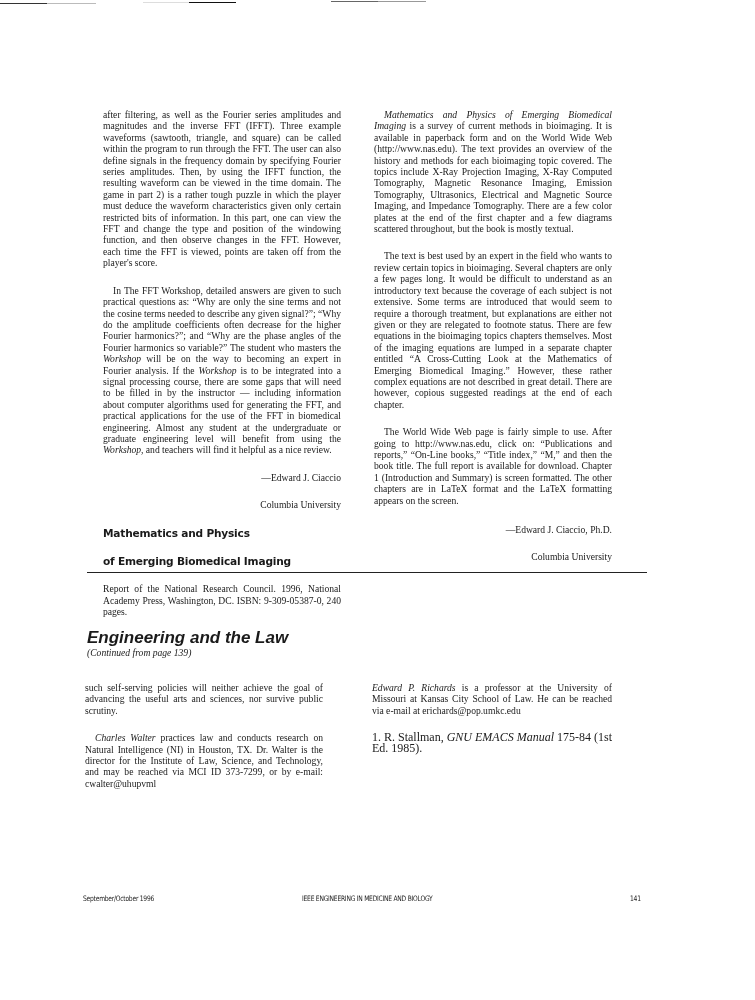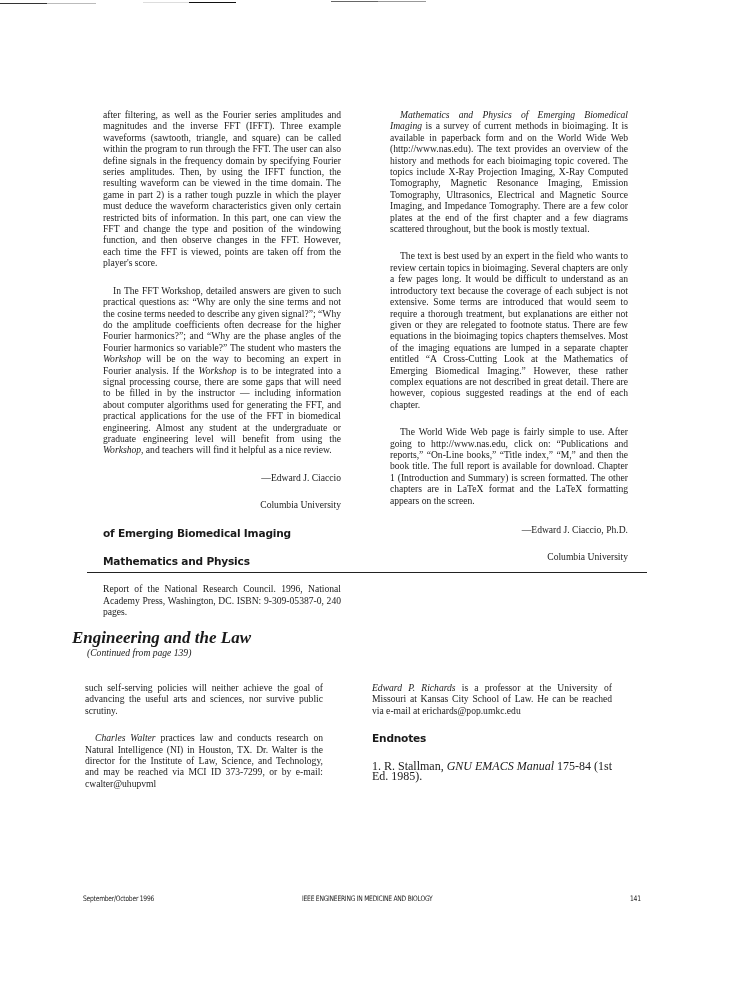--- a/index.html
+++ b/index.html
@@ -6,64 +6,63 @@
   body { width: 755px; height: 1000px; position: relative; overflow: hidden; font-family: "Liberation Serif", "DejaVu Serif", serif; color: #1a1a1a; }
   .topbar { position: absolute; top: 3px; height: 1px; }
   .col { position: absolute; font-size: 9.6px; line-height: 11.4px; text-align: justify; }
   .col p { margin: 16px; }
   .indent { text-indent: 10px; }
   .gap { margin-top: 6px !important; }
   .sig { text-align: right; }
   .head-sans { font-family: "DejaVu Sans", "Liberation Sans", sans-serif; font-weight: bold; font-size: 10.6px; line-height: 12.4px; margin-top: 6px !important; letter-spacing: -0.2px; }
   em { font-style: italic; }
   .divider { position: absolute; left: 87px; top: 572px; width: 560px; height: 1px; background: #222; }
-  .section-title { position: absolute; left: 72px; top: 628px; font-family: Liberation Serif, serif; font-weight: bold; font-style: italic; font-size: 17px; line-height: 20px; }
+  .section-title { position: absolute; left: 87px; top: 628px; font-family: Liberation Sans, sans-serif; font-weight: bold; font-style: italic; font-size: 17px; line-height: 20px; }
   .section-sub { position: absolute; left: 87px; top: 647px; font-style: italic; font-size: 9.6px; line-height: 11px; }
   .endnote { font-size: 12px; line-height: 10.5px; text-align: left; }
   .footer { position: absolute; top: 894px; font-family: "DejaVu Sans", "Liberation Sans", sans-serif; font-size: 7.5px; letter-spacing: -0.3px; transform: scaleX(0.8); transform-origin: left center; }
 </style>
 </head>
 <body>
 
 <div class="topbar" style="left:0;width:47px;background:#333;"></div>
 <div class="topbar" style="left:47px;width:49px;background:#bbb;"></div>
 <div class="topbar" style="left:143px;width:46px;background:#ddd;top:2px;"></div>
 <div class="topbar" style="left:189px;width:47px;background:#111;top:2px;"></div>
 <div class="topbar" style="left:331px;width:47px;background:#666;top:1px;"></div>
 <div class="topbar" style="left:378px;width:48px;background:#999;top:1px;"></div>
 
 <div class="col" style="left:87px; top:93px; width:270px;">
   <p>after filtering, as well as the Fourier series amplitudes and magnitudes and the inverse FFT (IFFT). Three example waveforms (sawtooth, triangle, and square) can be called within the program to run through the FFT. The user can also define signals in the frequency domain by specifying Fourier series amplitudes. Then, by using the IFFT function, the resulting waveform can be viewed in the time domain. The game in part 2) is a rather tough puzzle in which the player must deduce the waveform characteristics given only certain restricted bits of information. In this part, one can view the FFT and change the type and position of the windowing function, and then observe changes in the FFT. However, each time the FFT is viewed, points are taken off from the player's score.</p>
   <p class="indent"><span>In The FFT Workshop, detailed answers are given to such practical questions as: “Why are only the sine terms and not the cosine terms needed to describe any given signal?”; “Why do the amplitude coefficients often decrease for the higher Fourier harmonics?”; and “Why are the phase angles of the Fourier harmonics so variable?” The student who masters the </span><em>Workshop</em><span> will be on the way to becoming an expert in Fourier analysis. If the </span><em>Workshop</em><span> is to be integrated into a signal processing course, there are some gaps that will need to be filled in by the instructor — including information about computer algorithms used for generating the FFT, and practical applications for the use of the FFT in biomedical engineering. Almost any student at the undergraduate or graduate engineering level will benefit from using the </span><em>Workshop</em><span>, and teachers will find it helpful as a nice review.</span></p>
   <p class="sig gap">—Edward J. Ciaccio</p>
   <p class="sig">Columbia University</p>
+  <p class="head-sans">Mathematics and Physics</p>
   <p class="head-sans" style="margin-top:0 !important;">of Emerging Biomedical Imaging</p>
-  <p class="head-sans">Mathematics and Physics</p>
   <p>Report of the National Research Council. 1996, National Academy Press, Washington, DC. ISBN: 9-309-05387-0, 240 pages.</p>
 </div>
 
-<div class="col" style="left:374px; top:93px; width:270px;">
+<div class="col" style="left:358px; top:93px; width:270px;">
   <p class="indent"><em>Mathematics and Physics of Emerging Biomedical Imaging</em><span> is a survey of current methods in bioimaging. It is available in paperback form and on the World Wide Web (http://www.nas.edu). The text provides an overview of the history and methods for each bioimaging topic covered. The topics include X-Ray Projection Imaging, X-Ray Computed Tomography, Magnetic Resonance Imaging, Emission Tomography, Ultrasonics, Electrical and Magnetic Source Imaging, and Impedance Tomography. There are a few color plates at the end of the first chapter and a few diagrams scattered throughout, but the book is mostly textual.</span></p>
   <p class="indent gap">The text is best used by an expert in the field who wants to review certain topics in bioimaging. Several chapters are only a few pages long. It would be difficult to understand as an introductory text because the coverage of each subject is not extensive. Some terms are introduced that would seem to require a thorough treatment, but explanations are either not given or they are relegated to footnote status. There are few equations in the bioimaging topics chapters themselves. Most of the imaging equations are lumped in a separate chapter entitled “A Cross-Cutting Look at the Mathematics of Emerging Biomedical Imaging.” However, these rather complex equations are not described in great detail. There are however, copious suggested readings at the end of each chapter.</p>
   <p class="indent gap">The World Wide Web page is fairly simple to use. After going to http://www.nas.edu, click on: “Publications and reports,” “On-Line books,” “Title index,” “M,” and then the book title. The full report is available for download. Chapter 1 (Introduction and Summary) is screen formatted. The other chapters are in LaTeX format and the LaTeX formatting appears on the screen.</p>
   <p class="sig" style="margin-top:18px;">—Edward J. Ciaccio, Ph.D.</p>
   <p class="sig">Columbia University</p>
 </div>
 
 <div class="divider"></div>
 
 <div class="section-title">Engineering and the Law</div>
 <div class="section-sub">(Continued from page 139)</div>
 
 <div class="col" style="left:69px; top:666px; width:270px;">
   <p>such self-serving policies will neither achieve the goal of advancing the useful arts and sciences, nor survive public scrutiny.</p>
   <p class="indent"><em>Charles Walter</em><span> practices law and conducts research on Natural Intelligence (NI) in Houston, TX. Dr. Walter is the director for the Institute of Law, Science, and Technology, and may be reached via MCI ID 373-7299, or by e-mail: cwalter@uhupvml</span></p>
 </div>
 
 <div class="col" style="left:356px; top:666px; width:272px;">
   <p><em>Edward P. Richards</em><span> is a professor at the University of Missouri at Kansas City School of Law. He can be reached via e-mail at erichards@pop.umkc.edu</span></p>
-  <p class="head-sans" style="margin-top:9px !important;">Endnotes</p>
   <p class="endnote"><span>1. R. Stallman, </span><em>GNU EMACS Manual</em><span> 175-84 (1st Ed. 1985).</span></p>
 </div>
 
 <div class="footer" style="left:83px;">September/October 1996</div>
 <div class="footer" style="left:302px;">IEEE ENGINEERING IN MEDICINE AND BIOLOGY</div>
 <div class="footer" style="left:630px;">141</div>
 
 </body></html>

